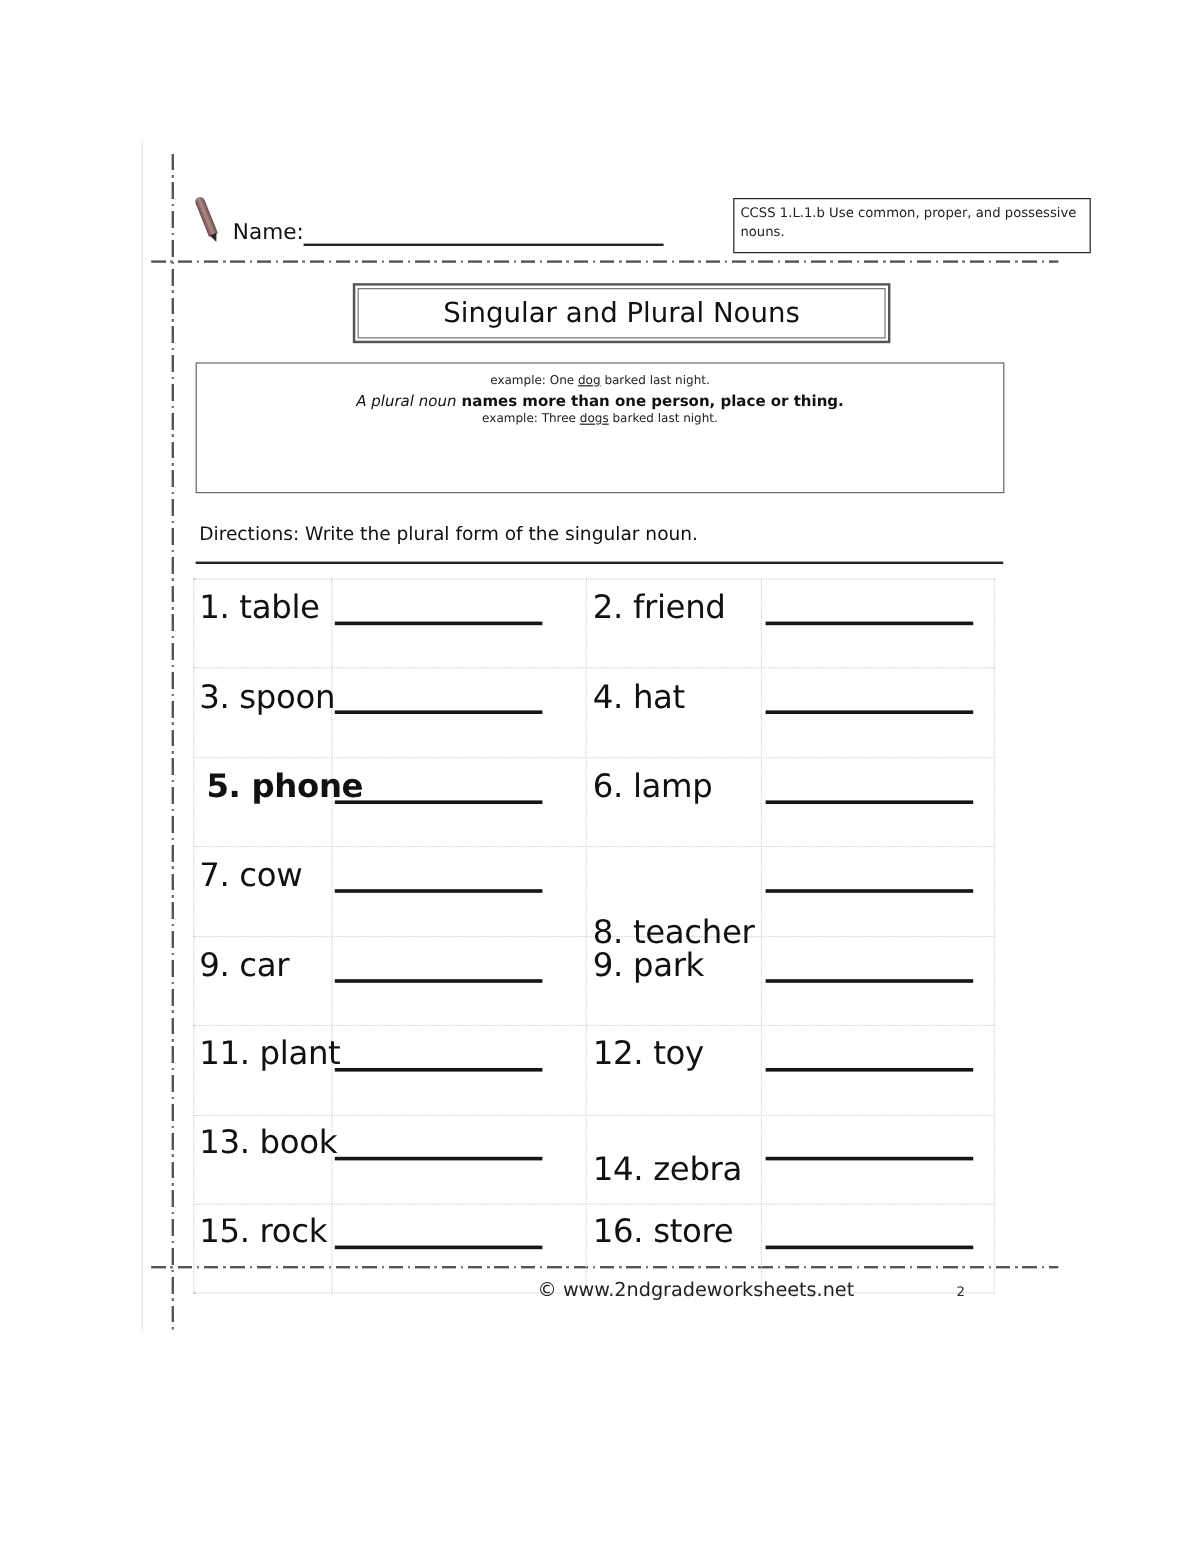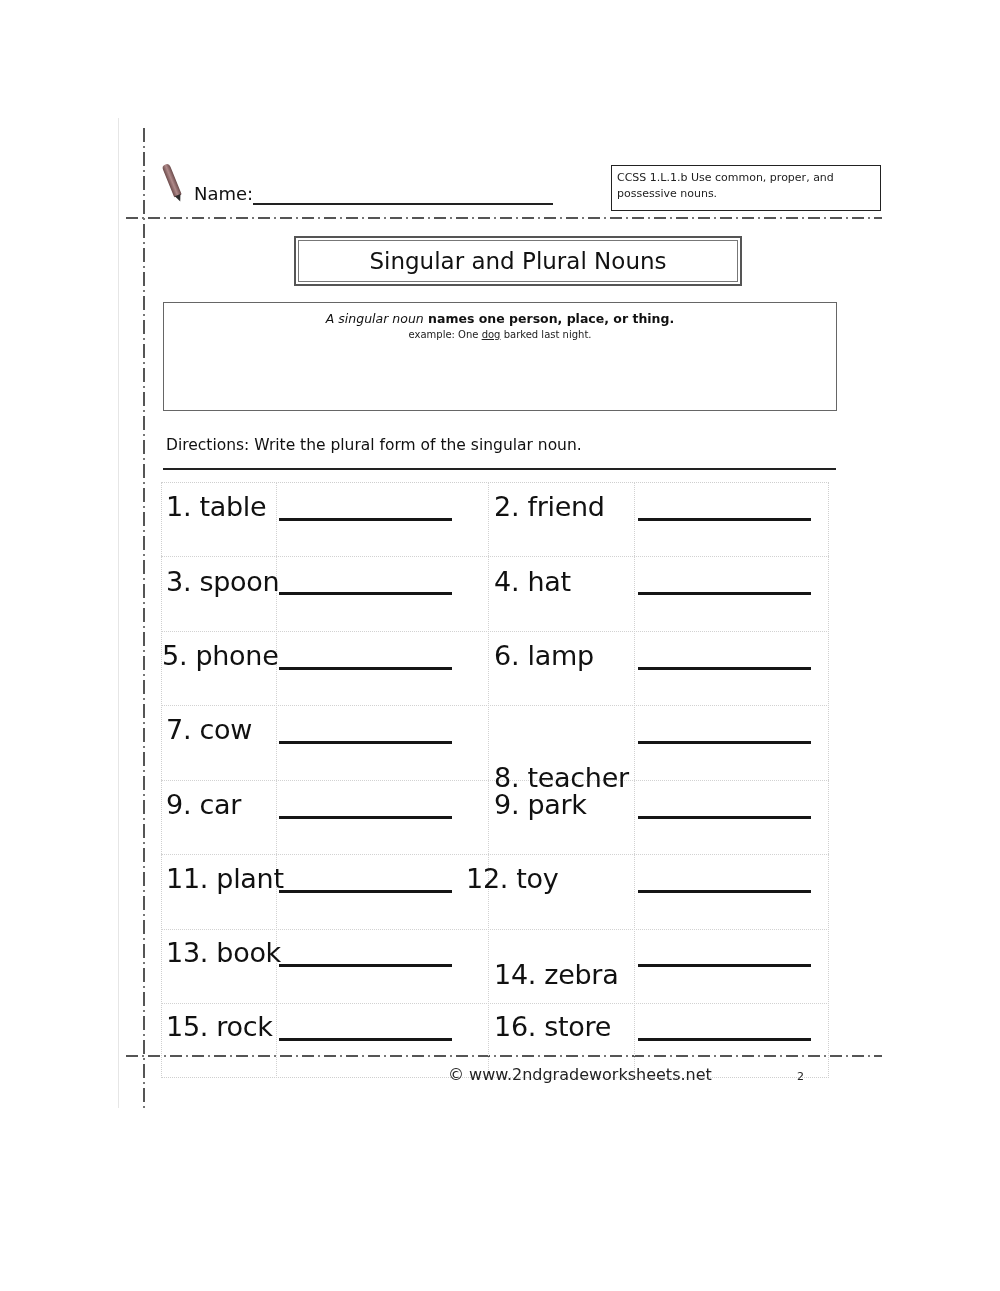--- a/index.html
+++ b/index.html
@@ -13,21 +13,21 @@
   .cut-v { position: absolute; width: 2px;
     background-image: repeating-linear-gradient(180deg, #555 0 14px, transparent 14px 18px, #777 18px 20px, transparent 20px 24px); }
 
   
   .pencil { position: absolute; left: 174px; top: 162px; width: 8px; height: 34px;
     background: linear-gradient(90deg,#6b4a4a,#b08a8a 50%,#6b4a4a);
     border-radius: 4px 4px 1px 1px; transform: rotate(-22deg); transform-origin: bottom center; }
   .pencil::after { content:""; position:absolute; bottom:-6px; left:1px; border-left:3px solid transparent; border-right:3px solid transparent; border-top:7px solid #2b2b2b; }
   .name-label { position: absolute; left: 194px; top: 183px; font-size: 18px; color: #111; }
   .name-line { position: absolute; left: 253px; top: 203px; width: 300px; height: 2px; background: #222; }
-  .ccss-box { position: absolute; left: 611px; top: 165px; width: 270px; height: 46px; border: 1.5px solid #222;
+  .ccss-box { position: absolute; left: 611px; top: 165px; width: 298px; height: 46px; border: 1.5px solid #222;
     font-size: 11px; line-height: 16px; padding: 4px 5px; box-sizing: border-box; color: #222; }
 
   
   .title-box { position: absolute; left: 294px; top: 236px; width: 448px; height: 50px; box-sizing: border-box;
     border: 2px solid #555; box-shadow: inset 0 0 0 2px #fff, inset 0 0 0 3px #777; display: flex; align-items: center; justify-content: center;
     font-size: 23px; color: #111; }
 
   
   .rules-box { position: absolute; left: 163px; top: 302px; width: 674px; height: 109px; box-sizing: border-box;
     border: 1.5px solid #666; text-align: center; padding-top: 7px; }
@@ -63,22 +63,23 @@
 <div class="pencil"></div>
 <div class="name-label">Name:</div>
 <div class="name-line"></div>
 <div class="ccss-box">CCSS 1.L.1.b Use common, proper, and possessive nouns.</div>
 
 <div class="title-box">
   <span>Singular and Plural Nouns</span>
 </div>
 
 <div class="rules-box">
-  <div class="rule-main"><i>A singular noun</i><span> names one person, place, or thing.</span></div>
   <div class="rule-ex"><span>example: One </span><span class="u">dog</span><span> barked last night.</span></div>
+  <div class="rule-main"><i>A plural noun</i><span> names more than one person, place or thing.</span></div>
+  <div class="rule-ex"><span>example: Three </span><span class="u">dogs</span><span> barked last night.</span></div>
 </div>
 
 <div class="directions">Directions: Write the plural form of the singular noun.</div>
 <div class="dir-rule"></div>
 
 <div class="grid"></div>
 <div class="grid-vl" style="left:276px;"></div>
 <div class="grid-vl" style="left:488px;"></div>
 <div class="grid-vl" style="left:634px;"></div>
 <div class="grid-hl" style="top:556px;"></div>
@@ -86,21 +87,21 @@
 <div class="grid-hl" style="top:705px;"></div>
 <div class="grid-hl" style="top:780px;"></div>
 <div class="grid-hl" style="top:854px;"></div>
 <div class="grid-hl" style="top:929px;"></div>
 <div class="grid-hl" style="top:1003px;"></div>
 
 <div class="item" style="left:166px; top:492px;text-align:right;">1. table</div>
 <div class="blank" style="left:279px; top:518px; width:173px;"></div>
 <div class="item" style="left:166px; top:567px;">3. spoon</div>
 <div class="blank" style="left:279px; top:592px; width:173px;"></div>
-<div class="item" style="left:162px; top:641px;">5. phone</div>
+<div class="item" style="left:172px; top:641px;font-weight:bold;">5. phone</div>
 <div class="blank" style="left:279px; top:667px; width:173px;"></div>
 <div class="item" style="left:166px; top:715px;">7. cow</div>
 <div class="blank" style="left:279px; top:741px; width:173px;"></div>
 <div class="item" style="left:166px; top:790px;">9. car</div>
 <div class="blank" style="left:279px; top:816px; width:173px;"></div>
 <div class="item" style="left:166px; top:864px;">11. plant</div>
 <div class="blank" style="left:279px; top:890px; width:173px;"></div>
 <div class="item" style="left:166px; top:938px;">13. book</div>
 <div class="blank" style="left:279px; top:964px; width:173px;"></div>
 <div class="item" style="left:166px; top:1012px;">15. rock</div>
@@ -109,21 +110,21 @@
 <div class="item" style="left:494px; top:492px;">2. friend</div>
 <div class="blank" style="left:638px; top:518px; width:173px;"></div>
 <div class="item" style="left:494px; top:567px;">4. hat</div>
 <div class="blank" style="left:638px; top:592px; width:173px;"></div>
 <div class="item" style="left:494px; top:641px;">6. lamp</div>
 <div class="blank" style="left:638px; top:667px; width:173px;"></div>
 <div class="item" style="left:494px; top:715px;margin-top:48px;">8. teacher</div>
 <div class="blank" style="left:638px; top:741px; width:173px;"></div>
 <div class="item" style="left:494px; top:790px;">9. park</div>
 <div class="blank" style="left:638px; top:816px; width:173px;"></div>
-<div class="item" style="left:466px; top:864px;">12. toy</div>
+<div class="item" style="left:494px; top:864px;">12. toy</div>
 <div class="blank" style="left:638px; top:890px; width:173px;"></div>
 <div class="item" style="left:494px; top:960px;">14. zebra</div>
 <div class="blank" style="left:638px; top:964px; width:173px;"></div>
 <div class="item" style="left:494px; top:1012px;">16. store</div>
 <div class="blank" style="left:638px; top:1038px; width:173px;"></div>
 
 <div class="footer">© www.2ndgradeworksheets.net</div>
 <div class="page-num">2</div>
 
 </body></html>

